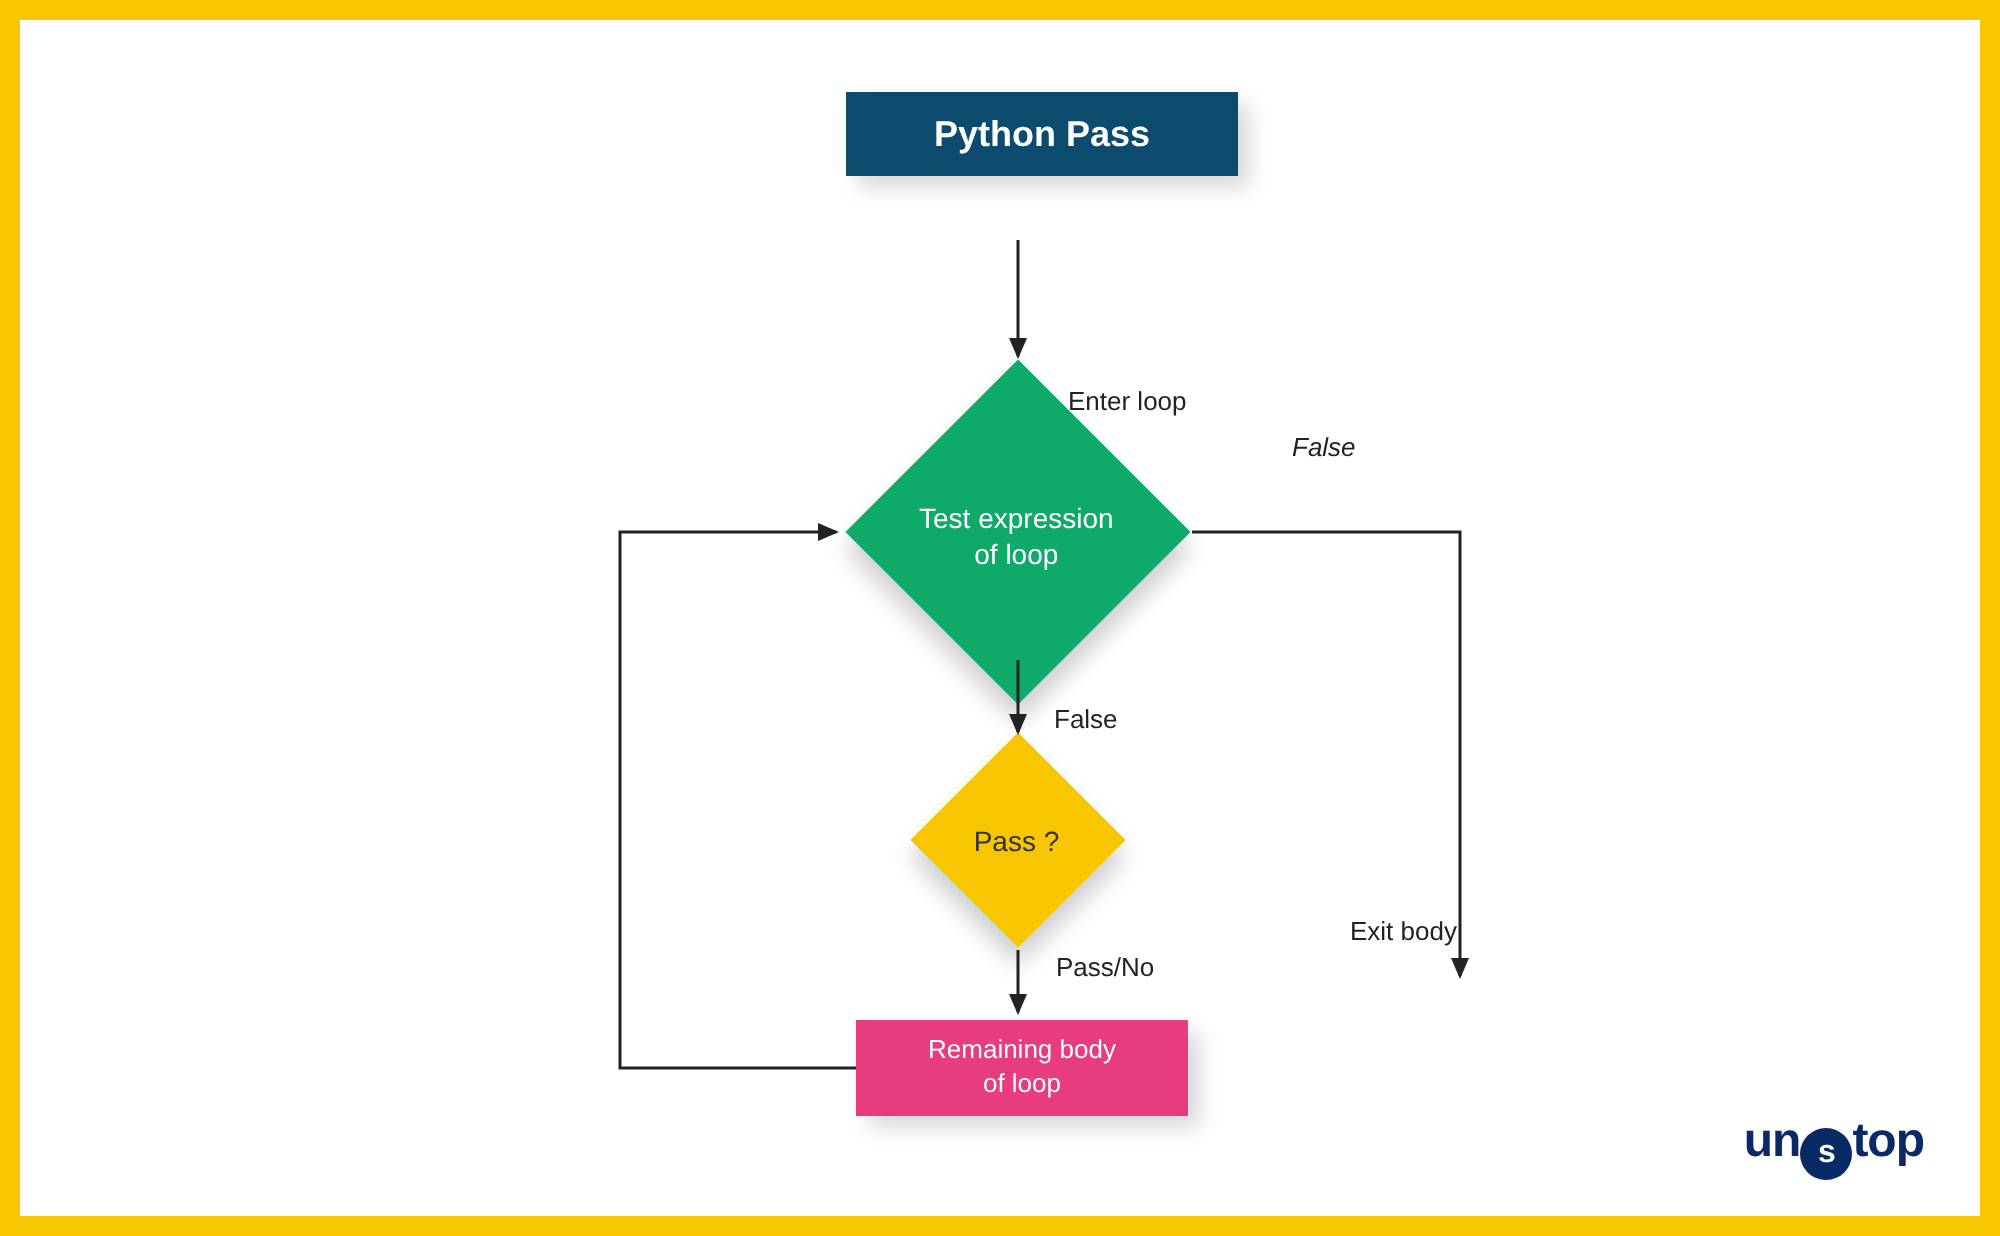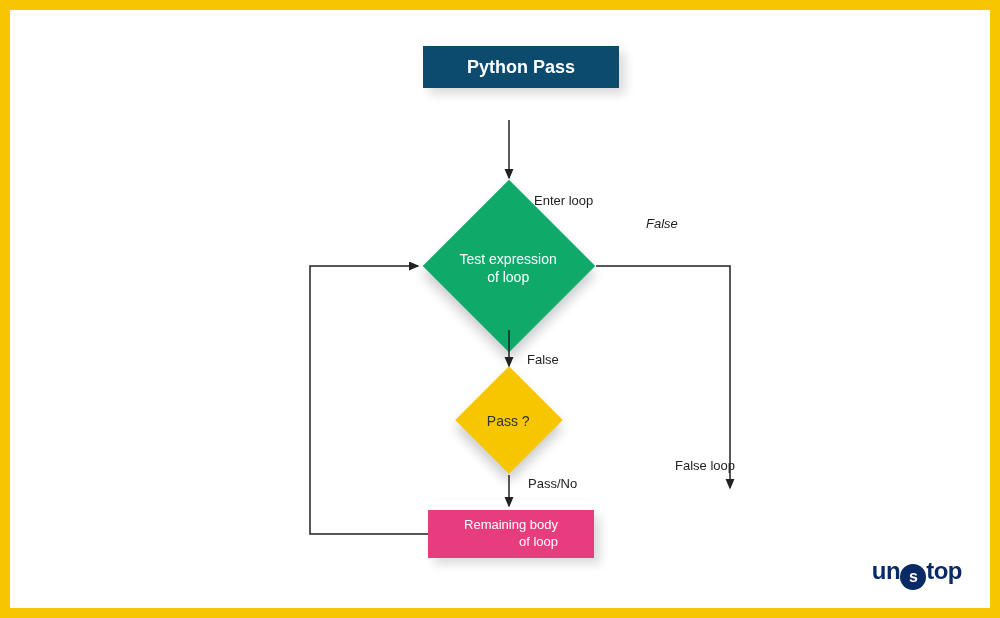--- a/index.html
+++ b/index.html
@@ -78,21 +78,21 @@
   
   .pink-box {
     position: absolute;
     left: 418px;
     top: 500px;
     width: 166px;
     height: 48px;
     background: #e73c7e;
     color: #ffffff;
     font-size: 13px;
-    text-align: right;
+    text-align: center;
     display: flex;
     align-items: center;
     justify-content: center;
     line-height: 1.3;
     box-shadow: 6px 6px 10px rgba(0,0,0,0.15);
   }
 
   
   .lbl {
     position: absolute;
@@ -155,21 +155,21 @@
     <div>
       <span>Remaining body</span><br>
       <span>of loop</span>
     </div>
   </div>
 
   <div class="lbl" style="left:524px; top:140px;margin-top:43px;">Enter loop</div>
   <div class="lbl" style="left:636px; top:206px;font-style:italic;">False</div>
   <div class="lbl" style="left:517px; top:342px;">False</div>
   <div class="lbl" style="left:518px; top:466px;">Pass/No</div>
-  <div class="lbl" style="left:665px; top:448px;">False loop</div>
+  <div class="lbl" style="left:665px; top:448px;">Exit body</div>
 
   <svg class="arrows">
     <defs>
       <marker id="arrowhead" markerWidth="8" markerHeight="8" refX="6" refY="3" orient="auto">
         <path d="M0,0 L7,3 L0,6 Z" fill="#222222"></path>
       </marker>
     </defs>
 
     <line x1="499" y1="110" x2="499" y2="168" stroke="#222222" stroke-width="1.5" marker-end="url(#arrowhead)"></line>
 

